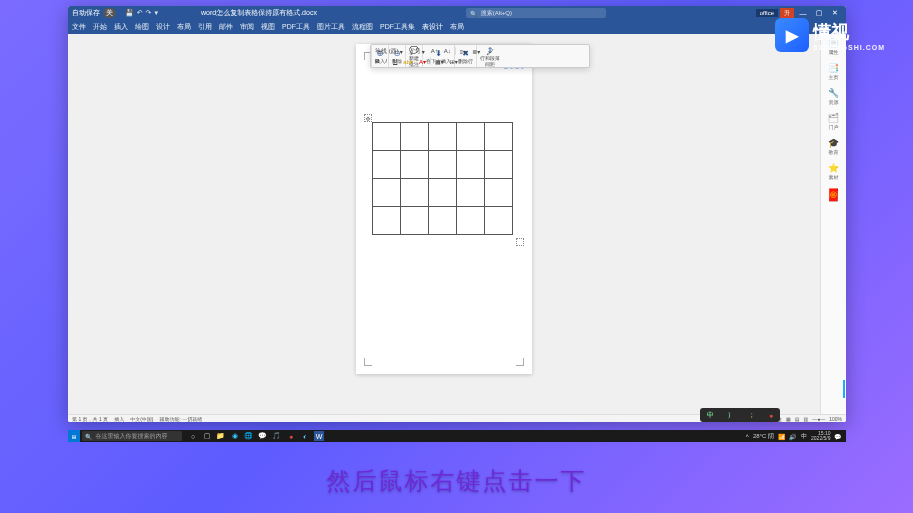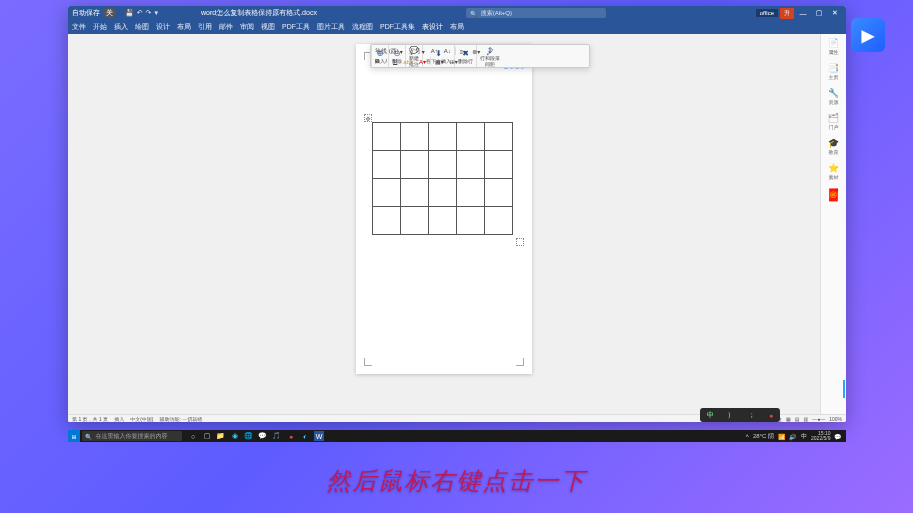--- a/index.html
+++ b/index.html
@@ -112,23 +112,22 @@
   }
   .tb-start { width: 12px; height: 12px; background: #0078d4; display: flex; align-items: center; justify-content: center; color: #fff; }
   .tb-search { background: #333; height: 10px; width: 100px; margin-left: 2px; display: flex; align-items: center; padding: 0 3px; border-radius: 1px; }
   .tb-icons { display: flex; gap: 4px; margin-left: 6px; align-items: center; }
   .tb-icon { width: 10px; height: 10px; display: flex; align-items: center; justify-content: center; font-size: 7px; }
   .tb-icon.active { background: #2a5699; }
   .tb-tray { margin-left: auto; display: flex; align-items: center; gap: 4px; padding-right: 4px; }
   .tb-clock { display: flex; flex-direction: column; align-items: flex-end; font-size: 5px; line-height: 1; }
   .subtitle {
     position: absolute; left: 0; right: 0; top: 465px; text-align: center;
-    color: #be185d; font-size: 24px; letter-spacing: 2px;
+    color: #6d28d9; font-size: 24px; letter-spacing: 2px;
     text-shadow: 0 1px 3px rgba(0,0,0,.3);
-    font-style: italic;
   }
   .brand-logo {
     position: absolute; right: 28px; top: 18px; display: flex; align-items: center; gap: 4px;
     color: #fff; font-size: 18px; font-weight: bold;
   }
   .brand-logo .play {
     width: 34px; height: 34px; background: linear-gradient(135deg, #3a8bff, #1e5fff);
     border-radius: 6px; display: flex; align-items: center; justify-content: center;
     color: #fff; font-size: 16px;
   }
@@ -367,13 +366,17 @@
     <span>💬</span>
   </div>
 </div>
 
 <div class="accent-bar"></div>
 
 <div class="subtitle">然后鼠标右键点击一下</div>
 
 <div class="brand-logo">
   <div class="play">▶</div>
+  <div>
+    <span>懂视</span>
+    <span class="sub">51DONGSHI.COM</span>
+  </div>
 </div>
 
 </body></html>

